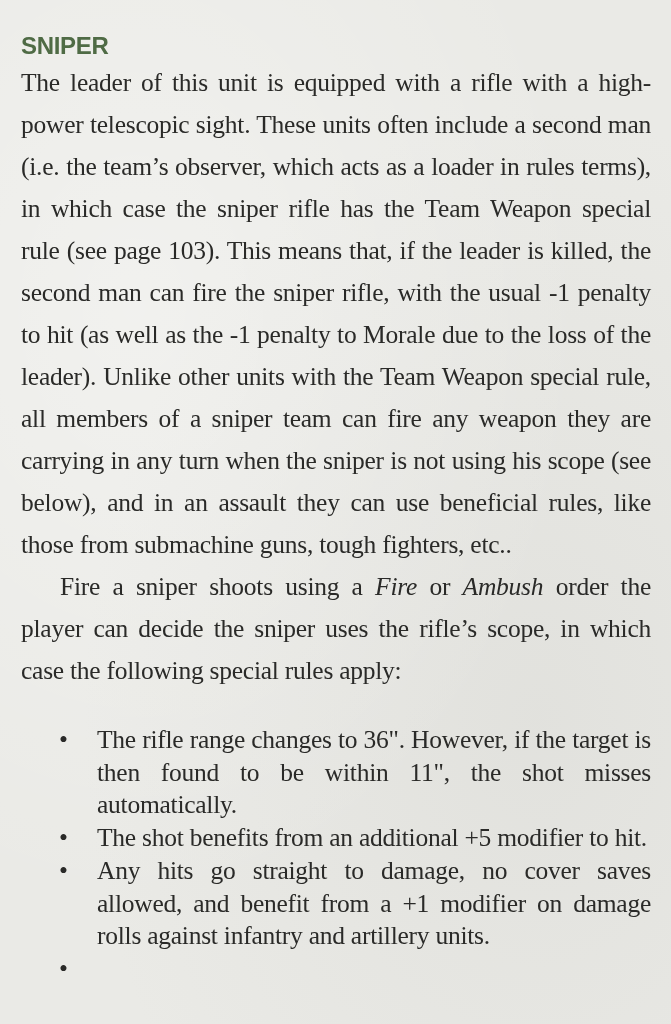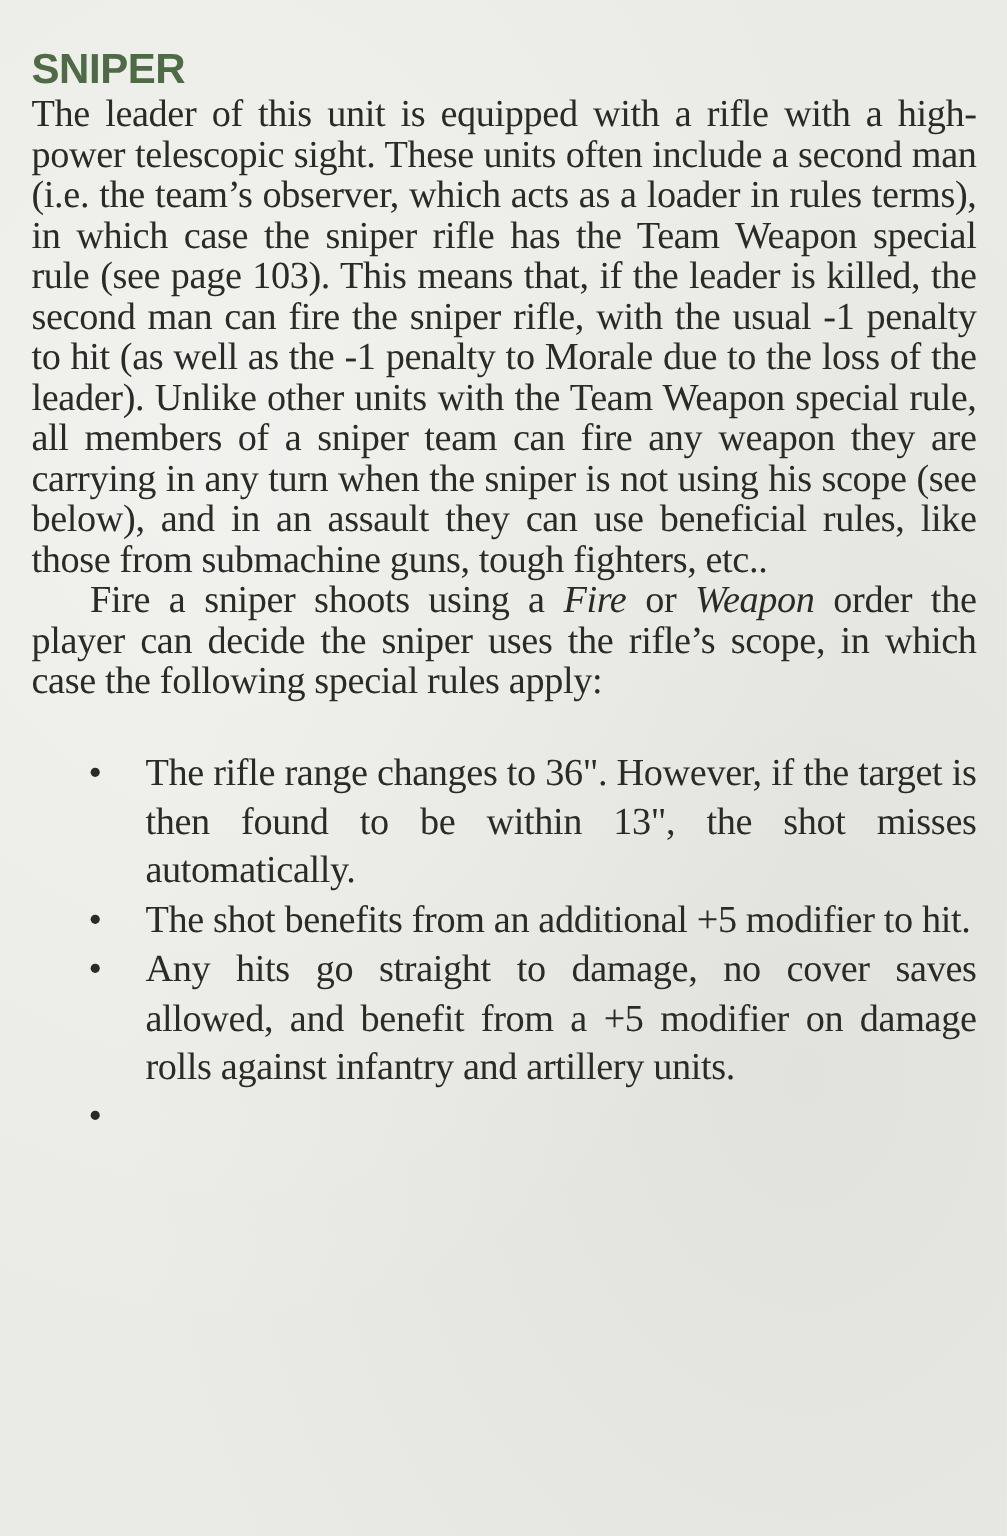--- a/index.html
+++ b/index.html
@@ -9,25 +9,25 @@
     background-image:
       radial-gradient(ellipse at 20% 30%, rgba(255,255,255,0.35), transparent 60%),
       radial-gradient(ellipse at 80% 70%, rgba(200,200,195,0.25), transparent 60%);
     font-family: "Liberation Serif", "DejaVu Serif", serif;
     color: #2a2a28;
   }
   .page { position: absolute; left: 21px; top: 30px; width: 630px; }
   h1 {
     margin: 0; padding: 0;
     font-family: "Liberation Sans", "DejaVu Sans", sans-serif;
-    font-weight: bold; font-size: 28px; color: #4f6b45;
+    font-weight: bold; font-size: 24px; color: #4f6b45;
     letter-spacing: -0.3px; line-height: 32px;
   }
   p {
-    margin: 0; font-size: 25.5px; line-height: 27px;
+    margin: 0; font-size: 25.5px; line-height: 42px;
     text-align: justify; letter-spacing: -0.25px;
   }
   p.indent { text-indent: 39px; }
   ul { list-style: none; margin: 32px 0 0 0; padding: 0; }
   ul li {
     position: relative; padding-left: 76px;
     font-size: 25.5px; line-height: 32.7px;
     text-align: justify; letter-spacing: -0.25px;
   }
   ul li .bullet {
@@ -36,32 +36,32 @@
   em { font-style: italic; }
 </style>
 </head>
 <body>
 
 <div class="page">
   <h1>SNIPER</h1>
 
   <p>The leader of this unit is equipped with a rifle with a high-power telescopic sight. These units often include a second man (i.e. the team’s observer, which acts as a loader in rules terms), in which case the sniper rifle has the Team Weapon special rule (see page 103). This means that, if the leader is killed, the second man can fire the sniper rifle, with the usual -1 penalty to hit (as well as the -1 penalty to Morale due to the loss of the leader). Unlike other units with the Team Weapon special rule, all members of a sniper team can fire any weapon they are carrying in any turn when the sniper is not using his scope (see below), and in an assault they can use beneficial rules, like those from submachine guns, tough fighters, etc..</p>
 
-  <p class="indent"><span>Fire a sniper shoots using a </span><em>Fire</em><span> or </span><em>Weapon</em><span> order the player can decide the sniper uses the rifle’s scope, in which case the following special rules apply:</span></p>
+  <p class="indent"><span>Fire a sniper shoots using a </span><em>Fire</em><span> or </span><em>Ambush</em><span> order the player can decide the sniper uses the rifle’s scope, in which case the following special rules apply:</span></p>
 
   <ul>
     <li>
       <span class="bullet">•</span>
-      <span>The rifle range changes to 36". However, if the target is then found to be within 13", the shot misses automatically.</span>
+      <span>The rifle range changes to 36". However, if the target is then found to be within 11", the shot misses automatically.</span>
     </li>
     <li>
       <span class="bullet">•</span>
       <span>The shot benefits from an additional +5 modifier to hit.</span>
     </li>
     <li>
       <span class="bullet">•</span>
-      <span>Any hits go straight to damage, no cover saves allowed, and benefit from a +5 modifier on damage rolls against infantry and artillery units.</span>
+      <span>Any hits go straight to damage, no cover saves allowed, and benefit from a +1 modifier on damage rolls against infantry and artillery units.</span>
     </li>
     <li>
       <span class="bullet">•</span>
     </li>
   </ul>
 </div>
 
 </body></html>

